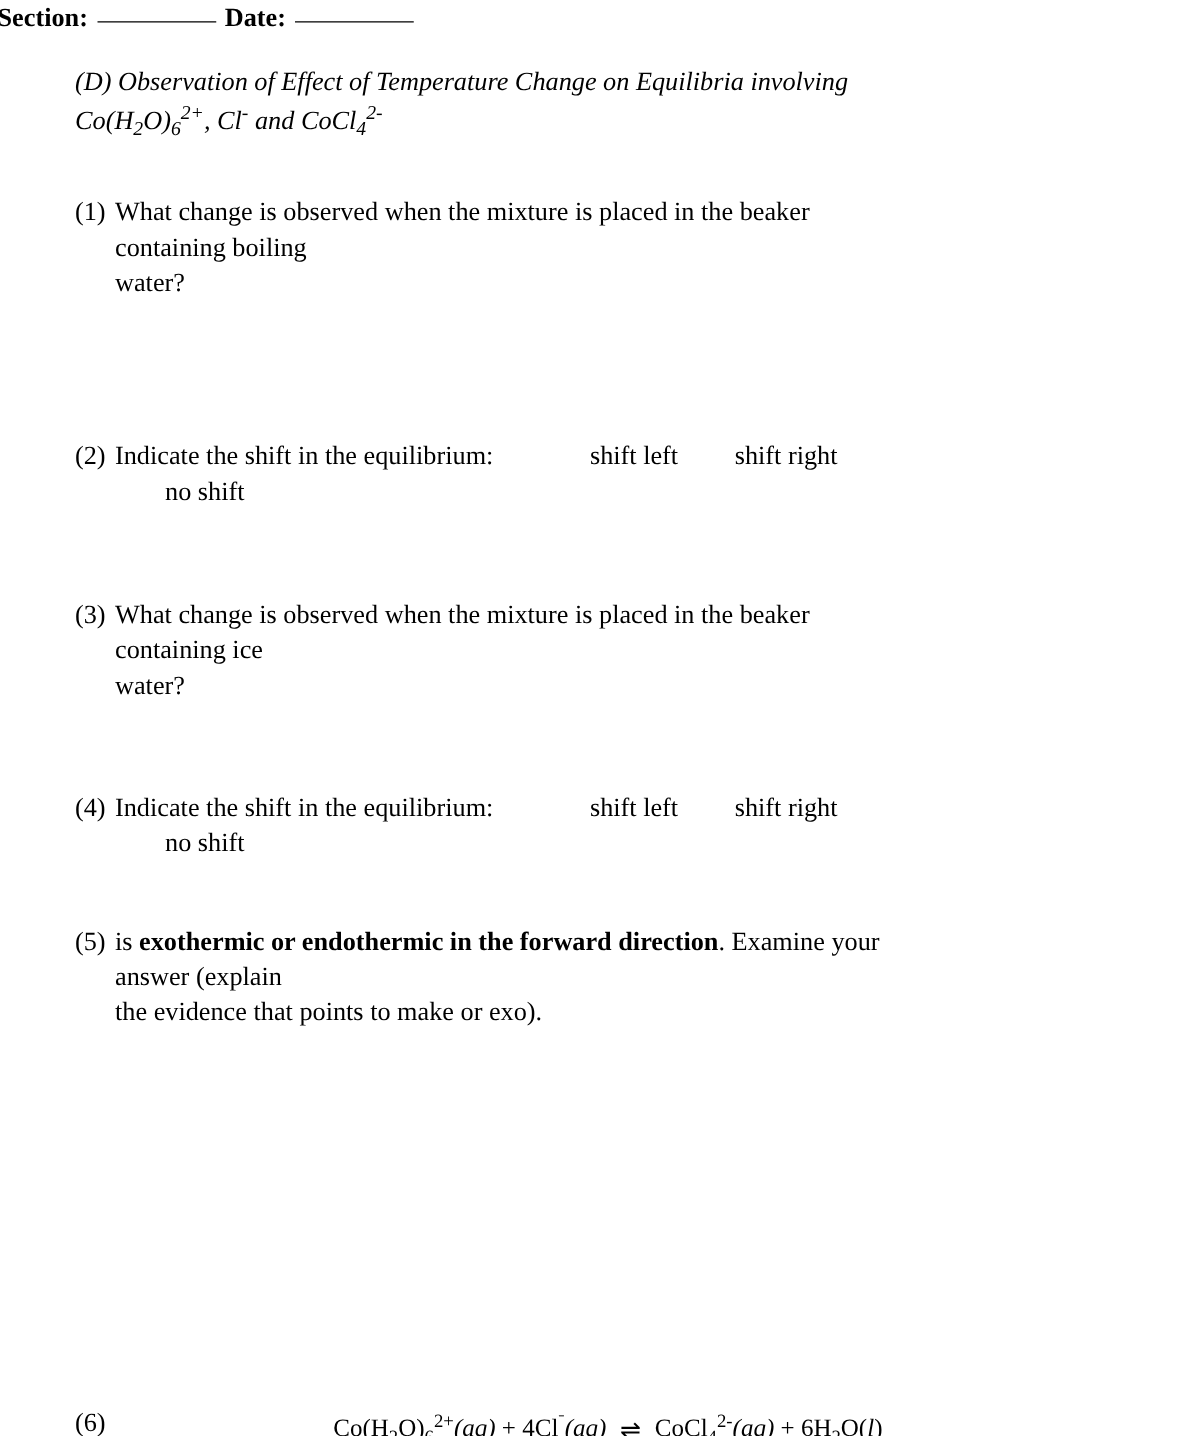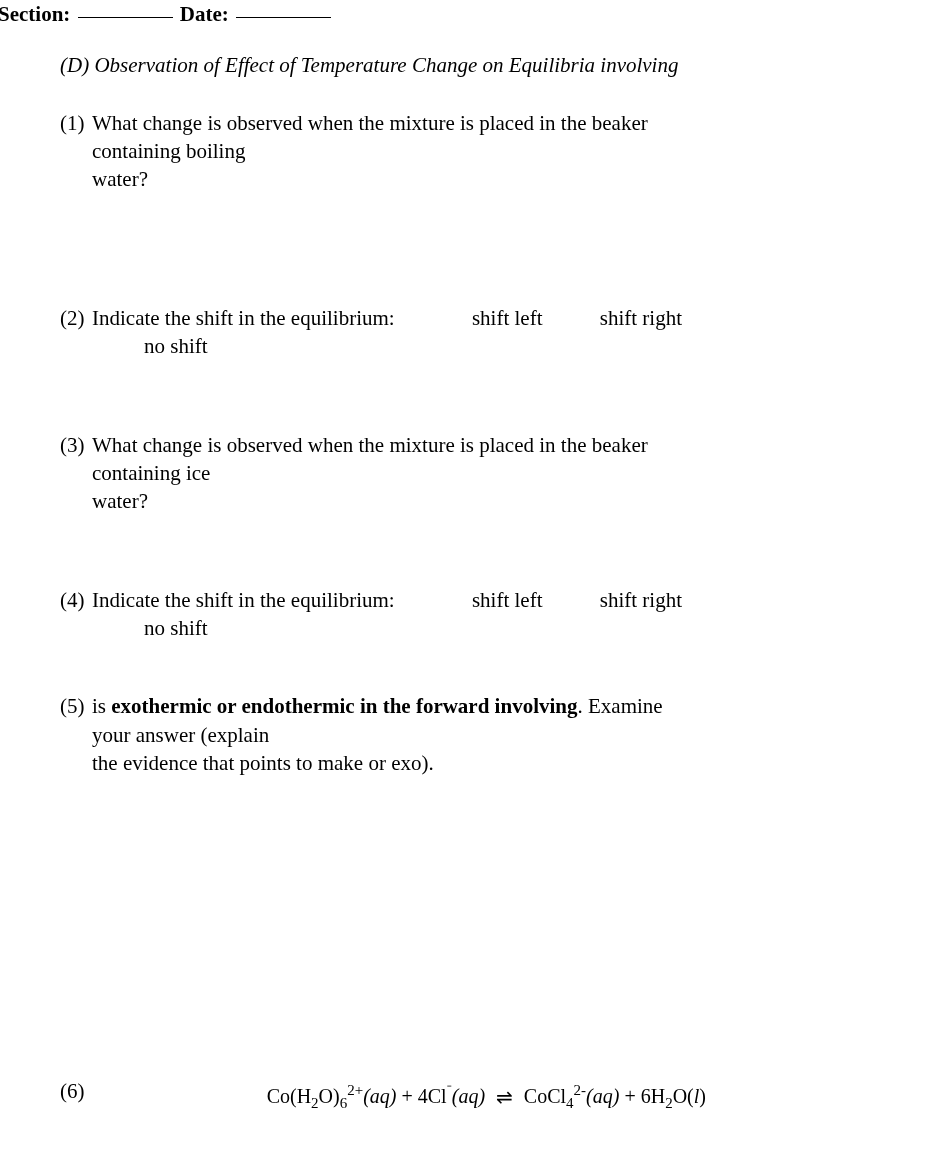--- a/index.html
+++ b/index.html
@@ -30,21 +30,21 @@
     vertical-align: baseline;
     position: relative;
     top: -3px;
     margin: 0 2px;
   }
   .content {
     padding: 4px 50px 0 60px;
   }
   .section-title {
     font-style: italic;
-    margin: 10px 0 28px 0;
+    margin: 10px 0 44px 0;
     line-height: 1.45;
   }
   .question {
     display: flex;
     margin-bottom: 0;
   }
   .question .num {
     flex: 0 0 auto;
     width: 32px;
   }
@@ -52,21 +52,21 @@
     flex: 1 1 auto;
   }
   .question .body .indent-line {
     display: block;
   }
   .choices {
     display: inline;
   }
   .choice {
     display: inline-block;
-    margin-left: 52px;
+    margin-left: 40px;
   }
   .choice:first-of-type { margin-left: 72px; }
   .gap-lg { height: 110px; }
   .gap-md { height: 70px; }
   .gap-sm { height: 50px; }
   .gap-xl { height: 300px; }
   .sub { font-size: 0.75em; vertical-align: sub; line-height: 0; }
   .sup { font-size: 0.75em; vertical-align: super; line-height: 0; }
   .ital { font-style: italic; }
   .bold { font-weight: bold; }
@@ -91,20 +91,21 @@
     <span>Section:</span>
     <span class="fill"></span>
     <span>Date:</span>
     <span class="fill"></span>
   </div>
 
   <div class="content">
 
     <div class="section-title">
       <span>(D) Observation of Effect of Temperature Change on Equilibria involving</span><br>
+      <span>Co(H<span class="sub">2</span>O)<span class="sub">6</span><span class="sup">2+</span>, Cl<span class="sup">-</span> and CoCl<span class="sub">4</span><span class="sup">2-</span></span>
     </div>
 
     <div class="question">
       <div class="num">(1)</div>
       <div class="body">
         <span>What change is observed when the mixture is placed in the beaker containing boiling</span>
         <span class="indent-line">water?</span>
       </div>
     </div>
     <div class="gap-lg"></div>
@@ -141,21 +142,21 @@
           <span class="choice">no shift</span>
         </span>
       </div>
     </div>
     <div class="gap-sm"></div>
 
     <div class="question">
       <div class="num">(5)</div>
       <div class="body">
         <span class="indent-line">
-          <span>is </span><span class="bold">exothermic or endothermic in the forward involving</span><span>. Examine your answer (explain</span>
+          <span>is </span><span class="bold">exothermic or endothermic in the forward direction</span><span>. Examine your answer (explain</span>
         </span>
         <span class="indent-line">the evidence that points to make or exo).</span>
       </div>
     </div>
     <div class="gap-xl"></div>
 
     <div class="question">
       <div class="num">(6)</div>
       <div class="body">
         <div class="equation">

